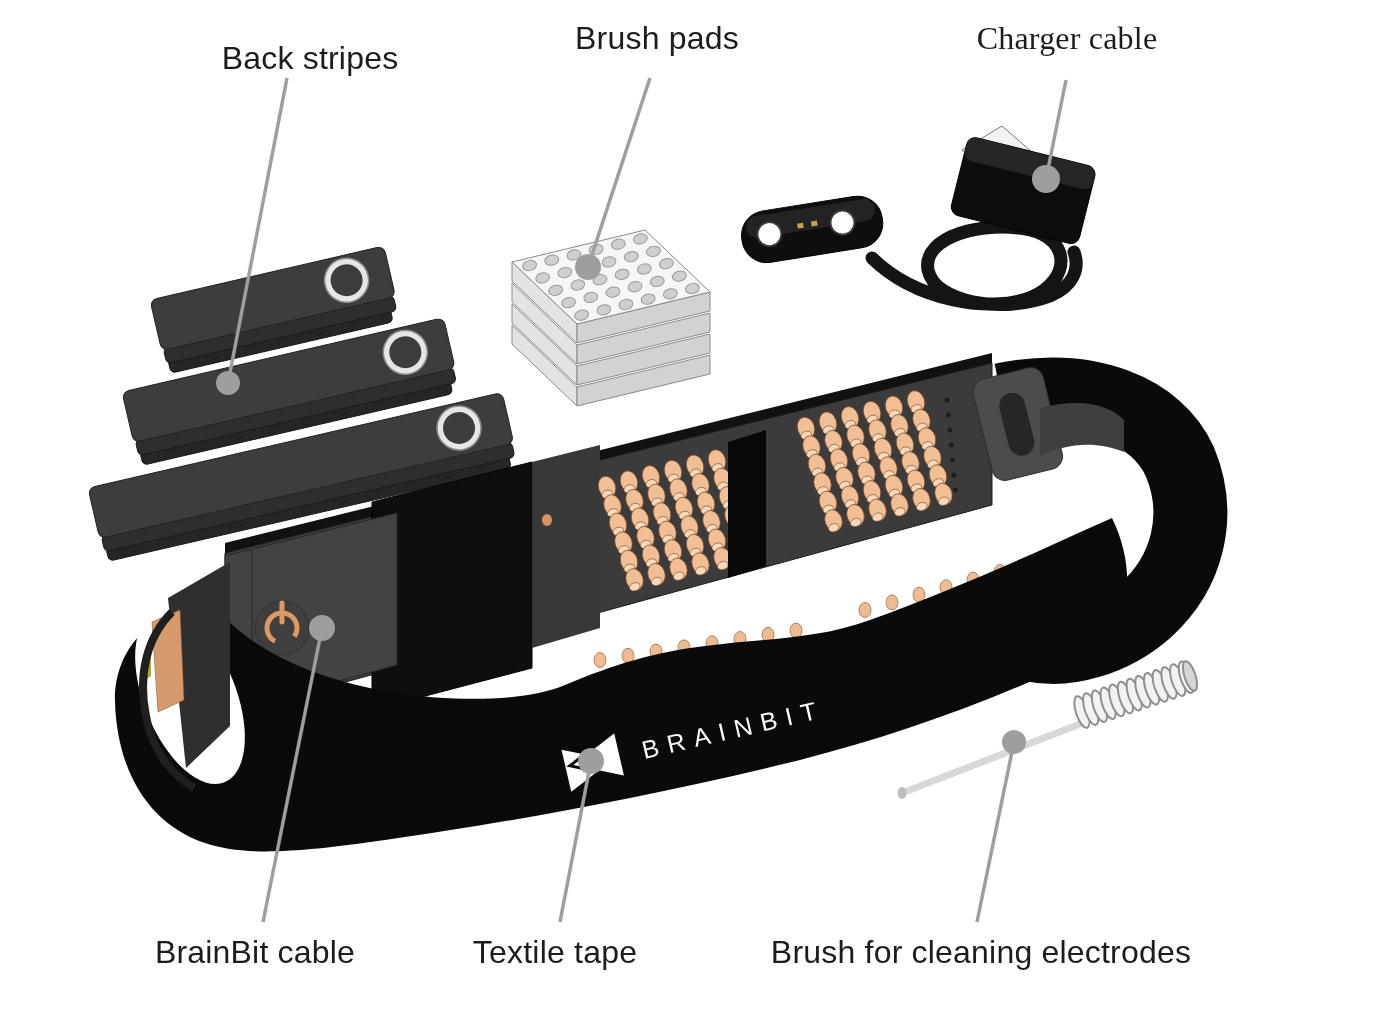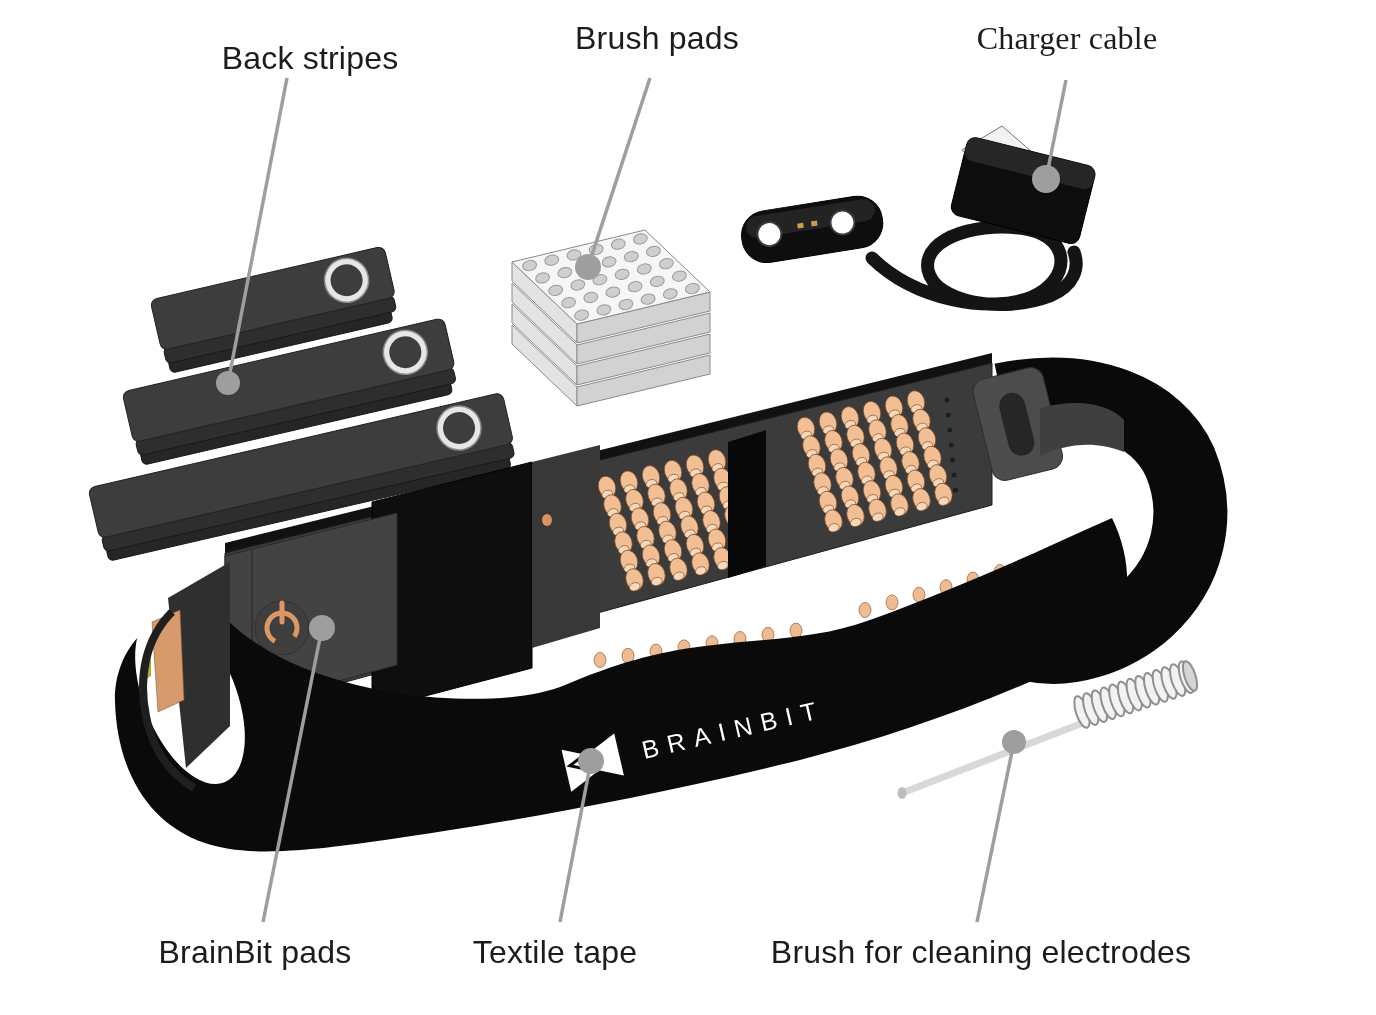--- a/index.html
+++ b/index.html
@@ -538,17 +538,17 @@
     <circle class="cdot" cx="591" cy="761" r="13"></circle>
 
     <line class="callout" x1="1014" y1="742" x2="977" y2="922"></line>
     <circle class="cdot" cx="1014" cy="742" r="12"></circle>
   </g>
 </svg>
 
 <div class="lbl" style="left:310px; top:20px;margin-top:20px;">Back stripes</div>
 <div class="lbl" style="left:657px; top:20px;">Brush pads</div>
 <div class="lbl" style="left:1067px;top:20px;font-family:Liberation Serif, serif;">Charger cable</div>
-<div class="lbl" style="left:255px; top:934px;">BrainBit pads</div>
+<div class="lbl" style="left:255px; top:934px;">BrainBit cable</div>
 <div class="lbl" style="left:555px; top:934px;">Textile tape</div>
 <div class="lbl" style="left:981px; top:934px;text-align:right;">Brush for cleaning electrodes</div>
 
 </div>
 
 </body></html>

